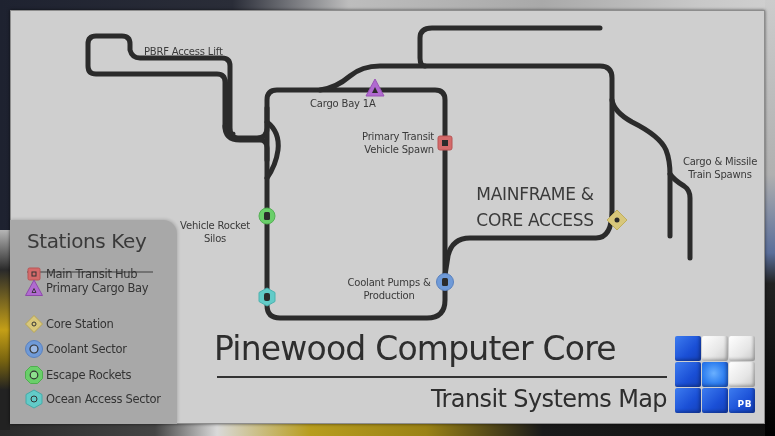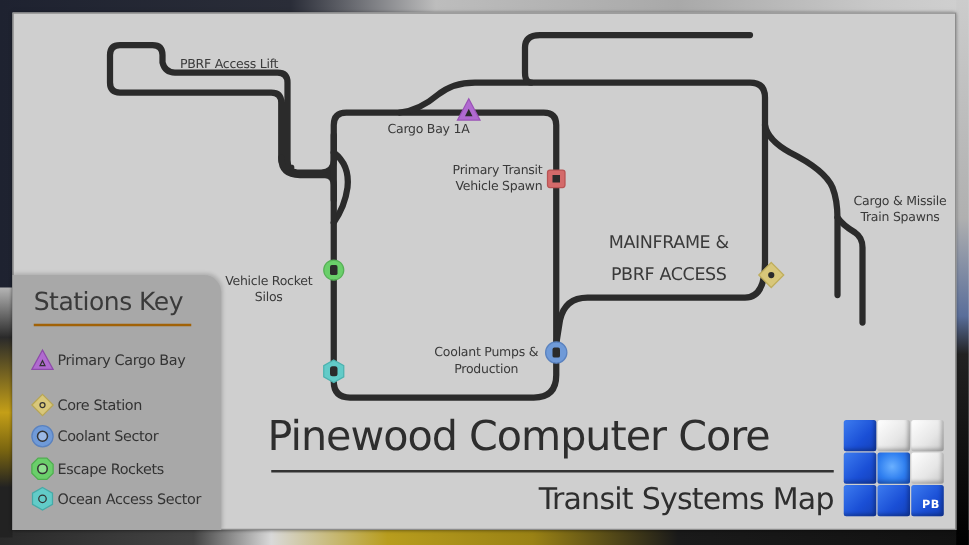--- a/index.html
+++ b/index.html
@@ -29,32 +29,32 @@
   }
   svg.tracks { position: absolute; left: 0; top: 0; width: 775px; height: 436px; }
   .label {
     position: absolute; color: #3a3a3a; font-size: 10px; line-height: 13px;
     font-family: "DejaVu Sans", sans-serif; letter-spacing: -0.2px;
   }
   .label.center { text-align: center; }
   .label.right { text-align: right; }
   .sector-title {
     position: absolute; left: 455px; top: 181px; width: 160px;
-    text-align: center; color: #3a3a3a; font-size: 14px; line-height: 26px;
+    text-align: center; color: #3a3a3a; font-size: 17px; line-height: 26px;
     font-family: "DejaVu Sans", sans-serif; letter-spacing: -0.3px;
   }
   .legend {
     position: absolute; left: 10px; top: 220px; width: 167px; height: 204px;
     background: #a8a8a8; border-top-right-radius: 14px;
     box-shadow: 1px -1px 3px rgba(0,0,0,0.15);
   }
   .legend-title {
     position: absolute; left: 17px; top: 9px; font-size: 20px; color: #3a3a3a;
     font-family: "DejaVu Sans", sans-serif; letter-spacing: -0.4px;
-    border-bottom: 2px solid #a16207; padding-bottom: 6px; width: 126px;
+    border-bottom: 2px solid #737373; padding-bottom: 18px; width: 126px;
   }
   .legend-item {
     position: absolute; left: 14px; height: 18px; display: flex; align-items: center;
   }
   .legend-item svg { width: 20px; height: 20px; flex: none; }
   .legend-item span {
     font-size: 11.5px; color: #333; margin-left: 2px; white-space: nowrap;
     font-family: "DejaVu Sans", sans-serif; letter-spacing: -0.3px;
   }
   .main-title {
@@ -152,26 +152,33 @@
   <div>Coolant Pumps &amp;</div>
   <div>Production</div>
 </div>
 <div class="label center" style="left:680px; top:155px; width:80px;">
   <div>Cargo &amp; Missile</div>
   <div>Train Spawns</div>
 </div>
 
 <div class="sector-title">
   <div>MAINFRAME &amp;</div>
-  <div>PBRF ACCESS</div>
+  <div>CORE ACCESS</div>
 </div>
 
 <div class="legend">
   <div class="legend-title">Stations Key</div>
 
+  <div class="legend-item" style="top:45px;">
+    <svg viewBox="0 0 20 20">
+      <rect x="4" y="4" width="12" height="12" rx="1.5" fill="#d46a6a" stroke="#b85454"></rect>
+      <rect x="8" y="8" width="4" height="4" fill="none" stroke="#333" stroke-width="1"></rect>
+    </svg>
+    <span>Main Transit Hub</span>
+  </div>
 
   <div class="legend-item" style="top:59px;">
     <svg viewBox="0 0 20 20">
       <polygon points="10,2 18.5,17.5 1.5,17.5" fill="#b06ad0" stroke="#8e4aaa"></polygon>
       <polygon points="10,10.5 12,14.5 8,14.5" fill="none" stroke="#333" stroke-width="0.9"></polygon>
     </svg>
     <span>Primary Cargo Bay</span>
   </div>
 
   <div class="legend-item" style="top:95px;">

